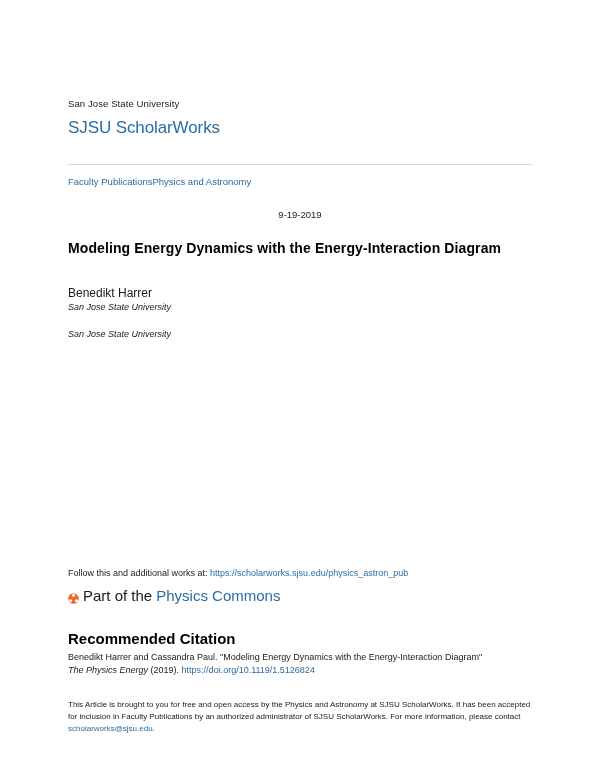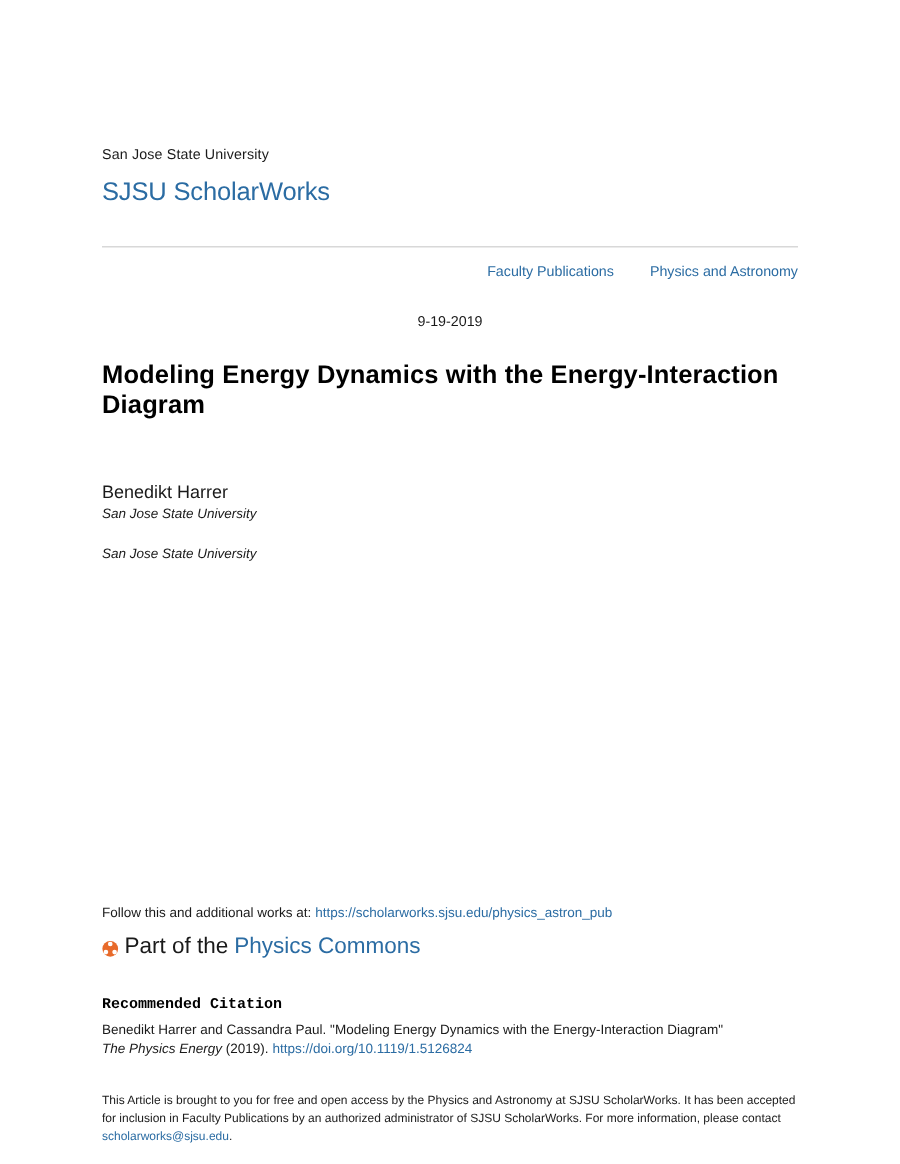--- a/index.html
+++ b/index.html
@@ -44,43 +44,42 @@
     font-weight: normal;
   }
   .rule {
     border: 0;
     border-top: 1px solid #d8d8d8;
     margin: 0 0 11px 0;
     width: 100%;
   }
   .navrow {
     display: flex;
-    justify-content: flex-end;
+    justify-content: flex-start;
     align-items: baseline;
     font-size: 9.5px;
     color: #2b6ca3;
     margin-bottom: 22px;
-    gap: 24px;
   }
   .navrow a, .navrow span.link {
     color: #2b6ca3;
     text-decoration: none;
   }
 
   .date {
     font-size: 9.5px;
     color: #1a1a1a;
     margin: 0 0 20px 0;
     text-align: center;
   }
   .doc-title {
-    font-size: 17px;
+    font-size: 14px;
     font-weight: bold;
     color: #000000;
-    margin: 0 0 41px 0;
+    margin: 0 0 30px 0;
     letter-spacing: 0.1px;
   }
 
   .author-block {
     margin-bottom: 17px;
   }
   .author-name {
     font-size: 12px;
     color: #1a1a1a;
     margin: 0 0 2px 0;
@@ -113,25 +112,24 @@
   }
   .partof a { color: #2b6ca3; text-decoration: none; }
   .commons-icon {
     width: 11px;
     height: 11px;
     flex: 0 0 auto;
     display: inline-block;
   }
 
   .rec-head {
-    font-size: 10px;
+    font-size: 15px;
     font-weight: bold;
     margin: 0 0 4px 0;
     color: #000;
-    font-family: Liberation Mono, monospace;
   }
   .rec-body {
     font-size: 9px;
     color: #1a1a1a;
     line-height: 1.42;
     margin: 0 0 22px 0;
   }
   .rec-body .ital { font-style: italic; }
   .rec-body a { color: #2b6ca3; text-decoration: none; }
 

